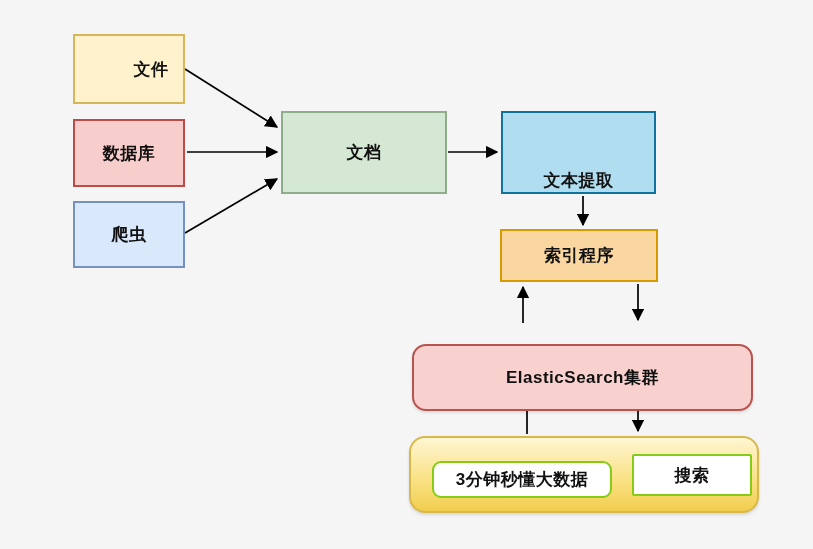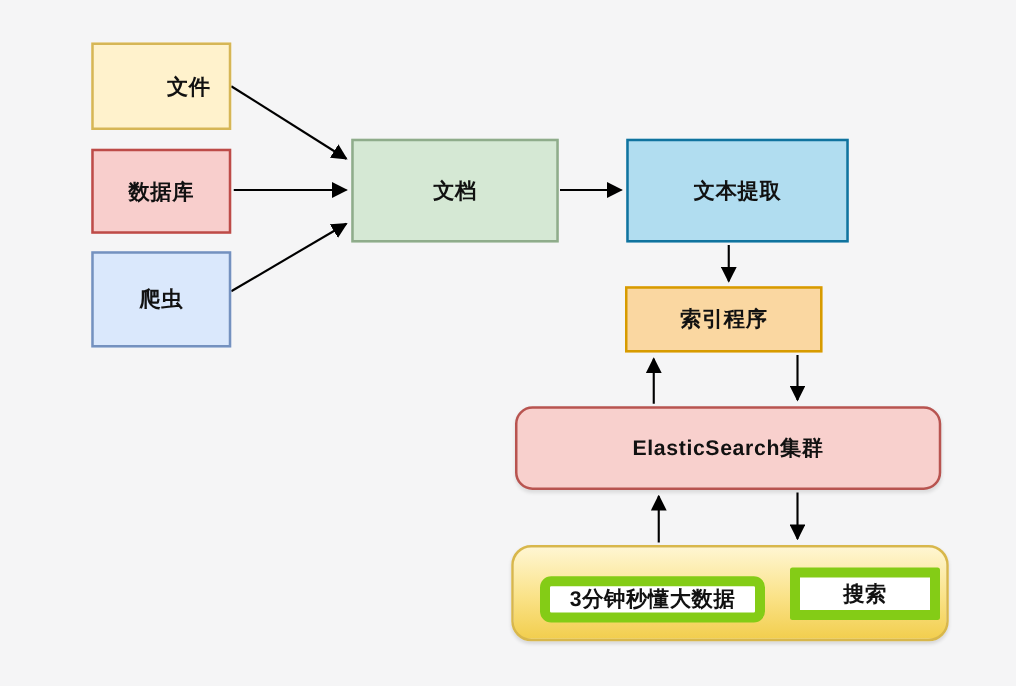--- a/index.html
+++ b/index.html
@@ -19,39 +19,39 @@
     position:absolute;
     box-sizing:border-box;
     display:flex;align-items:center;justify-content:center;
     font-weight:bold;font-size:17px;color:#111;
     text-align:center;letter-spacing:0.5px;
   }
   .node-file{left:73px;top:34px;width:112px;height:70px;
     background:#fff2cc;border:2px solid #d6b656;padding-left:44px;}
   .node-database{left:73px;top:119px;width:112px;height:68px;
     background:#f8cecc;border:2px solid #bd4b48;}
-  .node-crawler{left:73px;top:201px;width:112px;height:77px;
+  .node-crawler{left:73px;top:201px;width:112px;height:67px;
     background:#dae8fc;border:2px solid #7491bf;}
   .node-document{left:281px;top:111px;width:166px;height:83px;
     background:#d5e8d4;border:2px solid #8fac8b;}
-  .node-text-extraction{left:501px;top:111px;width:178px;height:83px;
-    background:#b1ddf0;border:2px solid #10739e;}
+  .node-text-extraction{left:501px;top:111px;width:155px;height:83px;
+    background:#b1ddf0;border:2px solid #10739e;align-items:flex-end;}
   .node-indexer{left:500px;top:229px;width:158px;height:53px;
     background:#fad7a1;border:2px solid #d79b00;}
-  .node-es-cluster{left:412px;top:325px;width:341px;height:67px;
+  .node-es-cluster{left:412px;top:344px;width:341px;height:67px;
     background:#f8d0cd;border:2px solid #b85450;border-radius:14px;
     box-shadow:0 2px 3px rgba(0,0,0,0.10);}
   .node-footer{left:409px;top:436px;width:350px;height:77px;
     background:linear-gradient(180deg,#fff6d2 0%,#fae287 55%,#f2ce4e 100%);
     border:2px solid #d8b74b;border-radius:16px;
     box-shadow:0 2px 3px rgba(0,0,0,0.12);}
   .sub-node{
     position:absolute;box-sizing:border-box;
     display:flex;align-items:center;justify-content:center;
-    background:#ffffff;border:8px solid #84cc16;
+    background:#ffffff;border:2px solid #84cc16;
     font-weight:bold;font-size:17px;color:#111;letter-spacing:0.5px;
   }
   .sub-watermark{left:432px;top:461px;width:180px;height:37px;border-radius:9px;}
   .sub-search{left:632px;top:454px;width:120px;height:42px;border-radius:2px;}
 </style>
 </head>
 <body>
 
 <div class="canvas">
 

